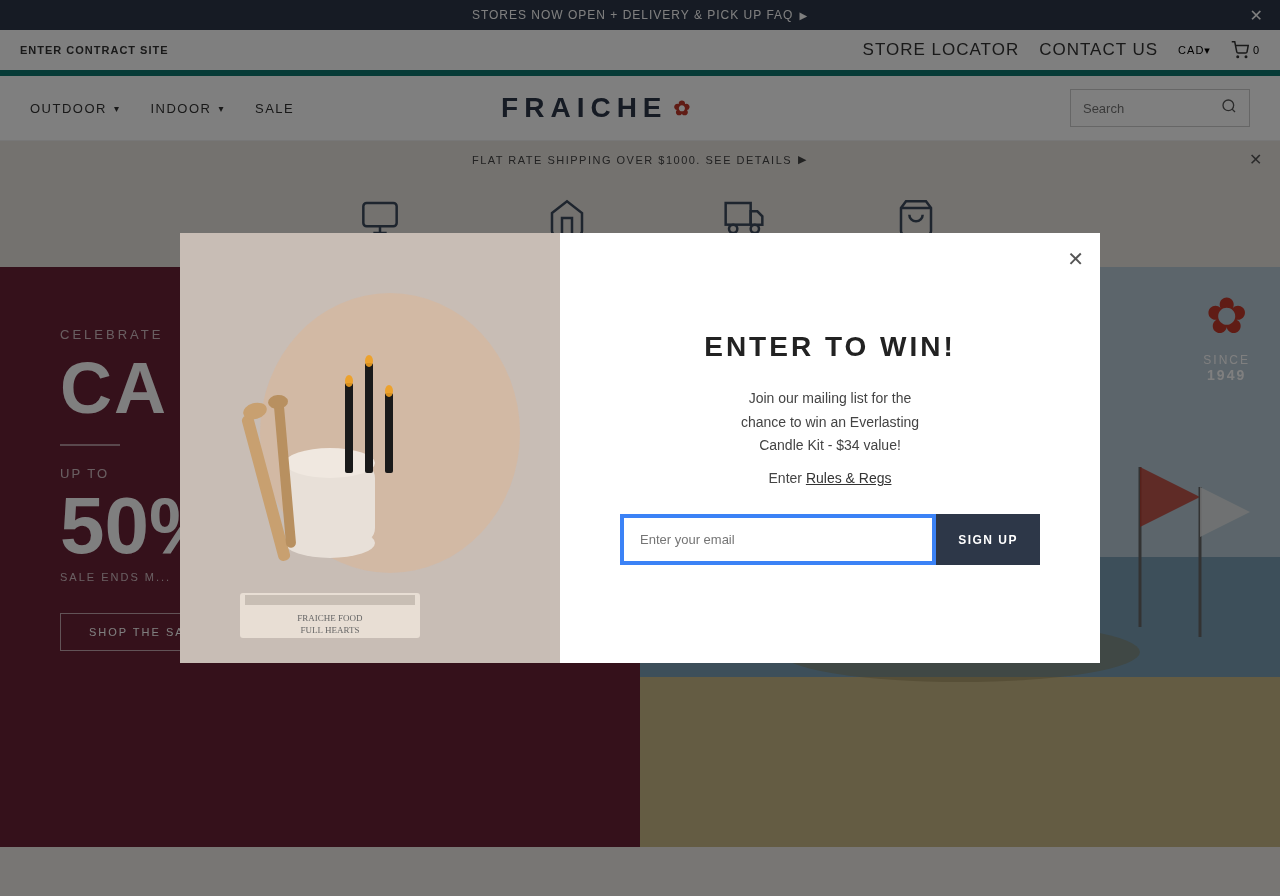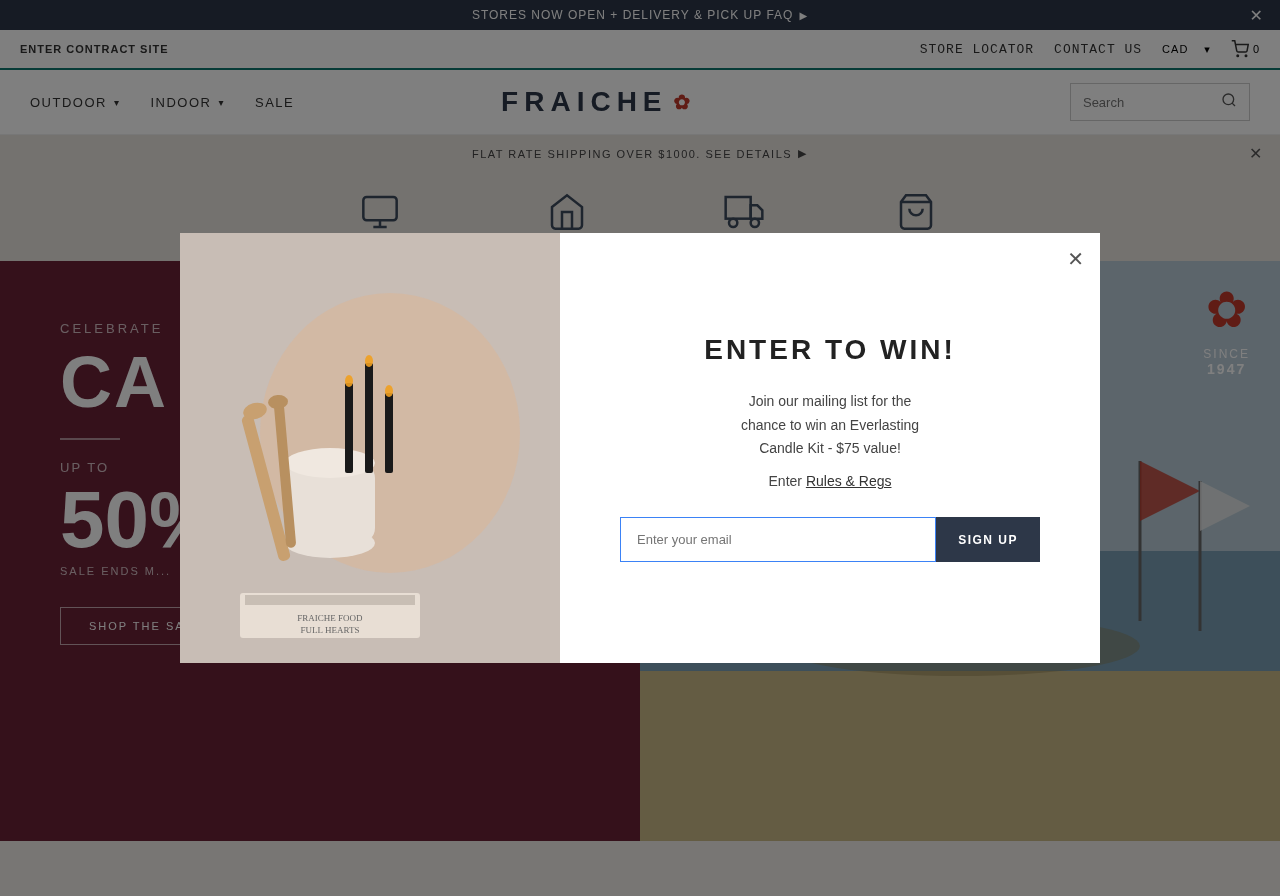--- a/index.html
+++ b/index.html
@@ -31,46 +31,45 @@
     }
 
     
     .utility-nav {
       background: #fff;
       display: flex;
       align-items: center;
       padding: 10px 20px;
       font-size: 11px;
       letter-spacing: 1px;
-      border-bottom: 2px solid #0f766e;
+      border-bottom: 6px solid #0f766e;
     }
     .utility-nav .contract-link {
       color: #333;
       text-decoration: none;
       font-weight: 600;
       text-transform: uppercase;
     }
     .utility-nav .right-links {
       margin-left: auto;
       display: flex;
       align-items: center;
       gap: 20px;
     }
     .utility-nav .right-links a {
       color: #333;
       text-decoration: none;
       text-transform: uppercase;
-      font-size: 13px;
+      font-size: 17px;
       letter-spacing: 1px;
-      font-family: Liberation Mono, monospace;
     }
     .utility-nav .cad-selector {
       display: flex;
       align-items: center;
-      gap: 16px;
+      gap: 0;
       cursor: pointer;
       font-size: 11px;
       letter-spacing: 1px;
     }
     .utility-nav .cart-icon {
       display: flex;
       align-items: center;
       gap: 4px;
       font-size: 11px;
     }
@@ -367,21 +366,21 @@
       color: #333;
       text-decoration: underline;
     }
     .modal-form {
       display: flex;
       gap: 0;
       width: 100%;
     }
     .modal-email {
       flex: 1;
-      border: 1px solid #3b82f6;
+      border: 4px solid #3b82f6;
       padding: 14px 16px;
       font-size: 13px;
       color: #999;
       outline: none;
     }
     .modal-signup {
       background: #2d3748;
       color: #fff;
       border: none;
       padding: 14px 22px;
@@ -546,21 +545,21 @@
       <line x1="500" y1="200" x2="500" y2="360" stroke="#666" stroke-width="3"></line>
       <polygon points="500,200 560,230 500,260" fill="#c0392b" opacity="0.8"></polygon>
       <line x1="560" y1="220" x2="560" y2="370" stroke="#666" stroke-width="3"></line>
       <polygon points="560,220 610,245 560,270" fill="#e8e8e8" opacity="0.8"></polygon>
     </svg>
 
     
     <div class="hero-right-overlay">
       <div class="maple-leaf-large">✿</div>
       <div class="since-text">SINCE</div>
-      <div class="since-year">1947</div>
+      <div class="since-year">1949</div>
     </div>
   </div>
 </div>
 
 <div class="modal-overlay">
   <div class="modal">
 
     <div class="modal-image">
       <div class="modal-img-content">
 
@@ -595,21 +594,21 @@
     </div>
 
     <div class="modal-content">
       <button class="modal-close">✕</button>
 
       <h2 class="modal-title">ENTER TO WIN!</h2>
 
       <p class="modal-body">
         <span>Join our mailing list for the</span><br>
         <span>chance to win an Everlasting</span><br>
-        <span>Candle Kit - $75 value!</span>
+        <span>Candle Kit - $34 value!</span>
       </p>
 
       <p class="modal-rules">
         <span>Enter</span>
         <a href="#">Rules &amp; Regs</a>
       </p>
 
       <div class="modal-form">
         <input class="modal-email" type="email" placeholder="Enter your email" style="">
         <button class="modal-signup">SIGN UP</button>

